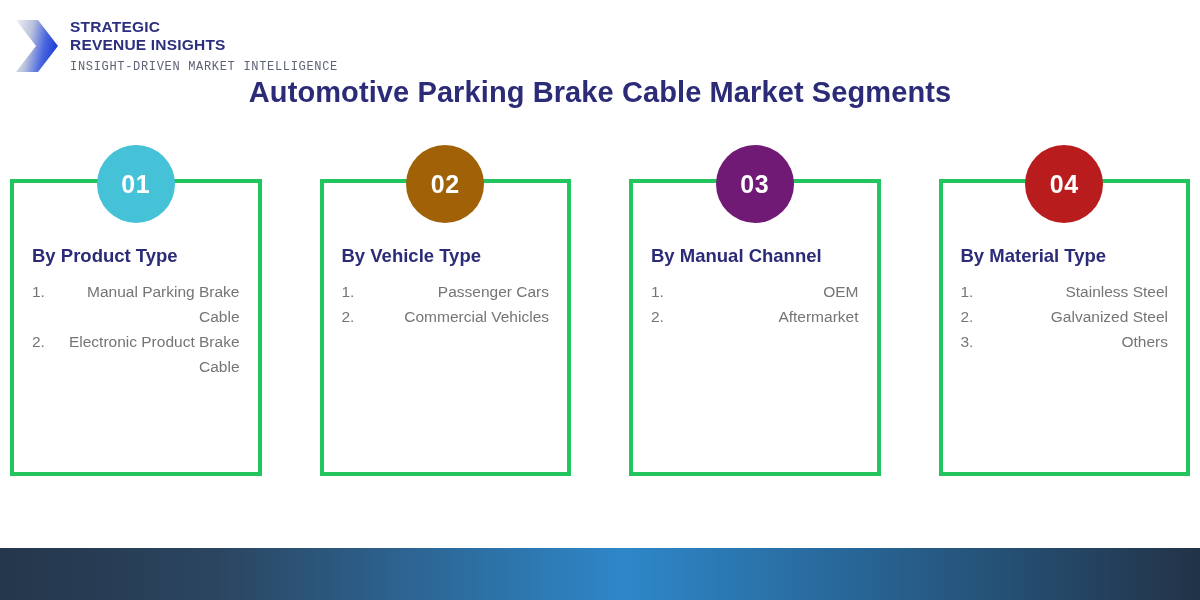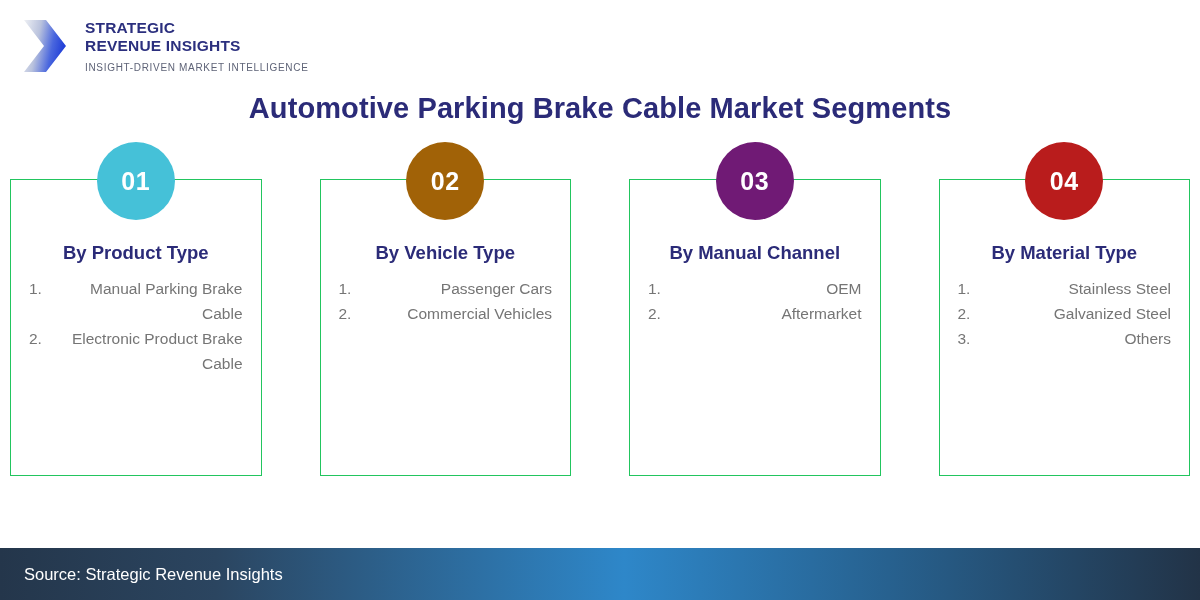--- a/index.html
+++ b/index.html
@@ -12,25 +12,25 @@
 
   body {
     font-family: "Liberation Sans", sans-serif;
     background: #ffffff;
     position: relative;
   }
 
   
   .logo-block {
     position: absolute;
-    left: 22px;
+    left: 14px;
     top: 18px;
     display: flex;
     align-items: center;
-    gap: 17px;
+    gap: 10px;
   }
 
   .logo-mark {
     width: 46px;
     height: 56px;
     flex: 0 0 auto;
   }
 
   .logo-text { display: flex; flex-direction: column; }
 
@@ -38,30 +38,31 @@
     font-size: 15.5px;
     font-weight: bold;
     line-height: 1.14;
     letter-spacing: 0.2px;
     color: #2b2f7e;
     white-space: pre-line;
   }
 
   .logo-tagline {
     margin-top: 7px;
-    font-size: 10px;
+    font-size: 12px;
     letter-spacing: 0.68px;
     color: #5e6377;
     white-space: nowrap;
+    font-family: Liberation Mono, monospace;
   }
 
   
   .page-title {
     position: absolute;
-    top: 92px;
+    top: 76px;
     left: 0;
     width: 1200px;
     text-align: center;
     font-size: 29px;
     font-weight: bold;
     color: #2b2b78;
     letter-spacing: 0.1px;
   }
 
   
@@ -71,21 +72,21 @@
     top: 179px;
     width: 1180px;
     height: 297px;
     display: flex;
     gap: 58px;
   }
 
   .card {
     position: relative;
     flex: 1 1 0;
-    border: 1px solid #22c55e;
+    border: 4px solid #22c55e;
     background: #ffffff;
   }
 
   .badge {
     position: absolute;
     top: -38px;
     left: 50%;
     transform: translateX(-50%);
     width: 78px;
     height: 78px;
@@ -97,21 +98,21 @@
     font-size: 25px;
     font-weight: bold;
     letter-spacing: 0.5px;
   }
 
   .card-body {
     padding: 62px 18px 0 18px;
   }
 
   .card-heading {
-    text-align: center;
+    text-align: left;
     font-size: 18.5px;
     font-weight: bold;
     color: #2b2b78;
     margin-bottom: 12px;
   }
 
   .card-list {
     list-style: none;
     font-size: 15.5px;
     line-height: 1.62;
@@ -252,14 +253,13 @@
           <span class="li-num">3.</span>
           <span class="li-text">Others</span>
         </li>
       </ol>
     </div>
   </div>
 
 </div>
 
 <div class="footer">
-  <span>Source: Strategic Revenue Insights</span>
 </div>
 
 </body></html>

